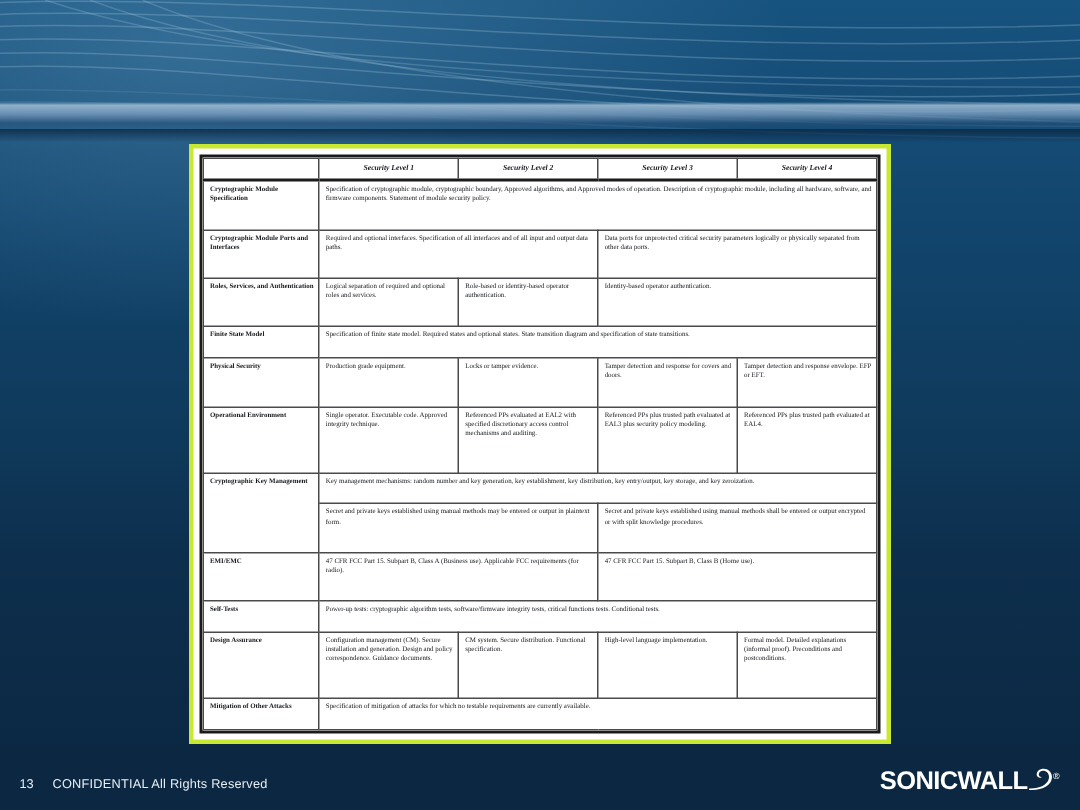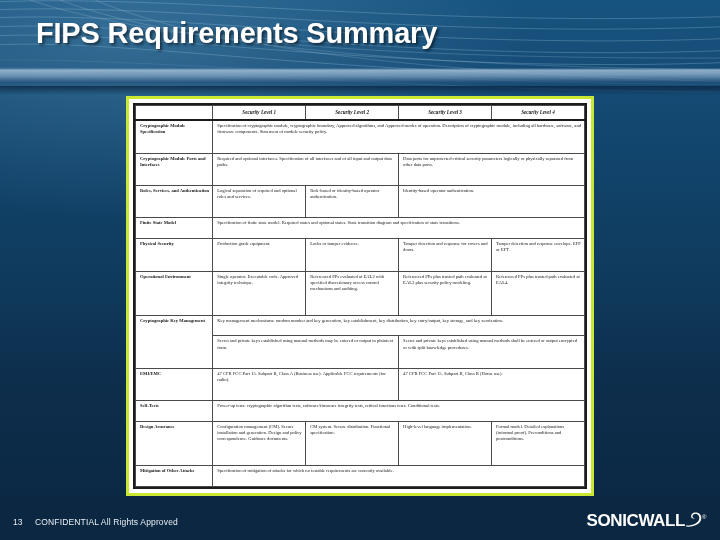--- a/index.html
+++ b/index.html
@@ -127,21 +127,20 @@
       </g>
       <g fill="none" stroke="#7fa8c8" stroke-opacity="0.18" stroke-width="1">
         <path d="M-10,60 C160,58 430,86 740,84"></path>
         <path d="M-10,68 C160,66 430,92 740,92"></path>
       </g>
     </svg>
     <div class="band"></div>
     <div class="band2"></div>
   </div>
 
-  <div class="title">FIPS Requirements Summary</div>
 
   <div class="frame">
     <div class="frame-inner">
       <table class="fips">
         <colgroup>
           <col class="c0">
             <col class="c1">
             <col class="c2">
             <col class="c3">
             <col class="c4">
@@ -217,21 +216,21 @@
               <td class="rowlab">Mitigation of Other  Attacks</td>
               <td colspan="4">Specification of mitigation of attacks for which no testable requirements are currently available.</td>
             </tr>
           </tbody>
       </table>
     </div>
   </div>
 
   <div class="footer">
     <div class="pagenum">13</div>
-    <div class="conf">CONFIDENTIAL   All Rights Approved</div>
+    <div class="conf">CONFIDENTIAL   All Rights Reserved</div>
     <div class="logo">
       <span>SONICWALL</span><span class="swirl"><svg width="17" height="15" viewBox="0 0 17 15" xmlns="http://www.w3.org/2000/svg">
             <path d="M1,13.6 C7.5,13.9 13.2,11.4 14.2,7.1 C14.9,3.9 12.6,1.6 10.0,1.9 C8.2,2.1 7.2,3.6 7.6,4.9 C7.9,5.9 9.0,6.3 9.8,5.9 C8.9,6.9 7.1,6.7 6.4,5.4 C5.5,3.7 6.7,1.2 9.4,0.6 C13.0,-0.2 16.6,2.3 16.3,6.5 C15.9,11.6 9.6,15.3 1,14.6 Z" fill="#ffffff"></path>
           </svg></span><span class="reg">®</span>
     </div>
   </div>
 
 </div>
 
 </body></html>

